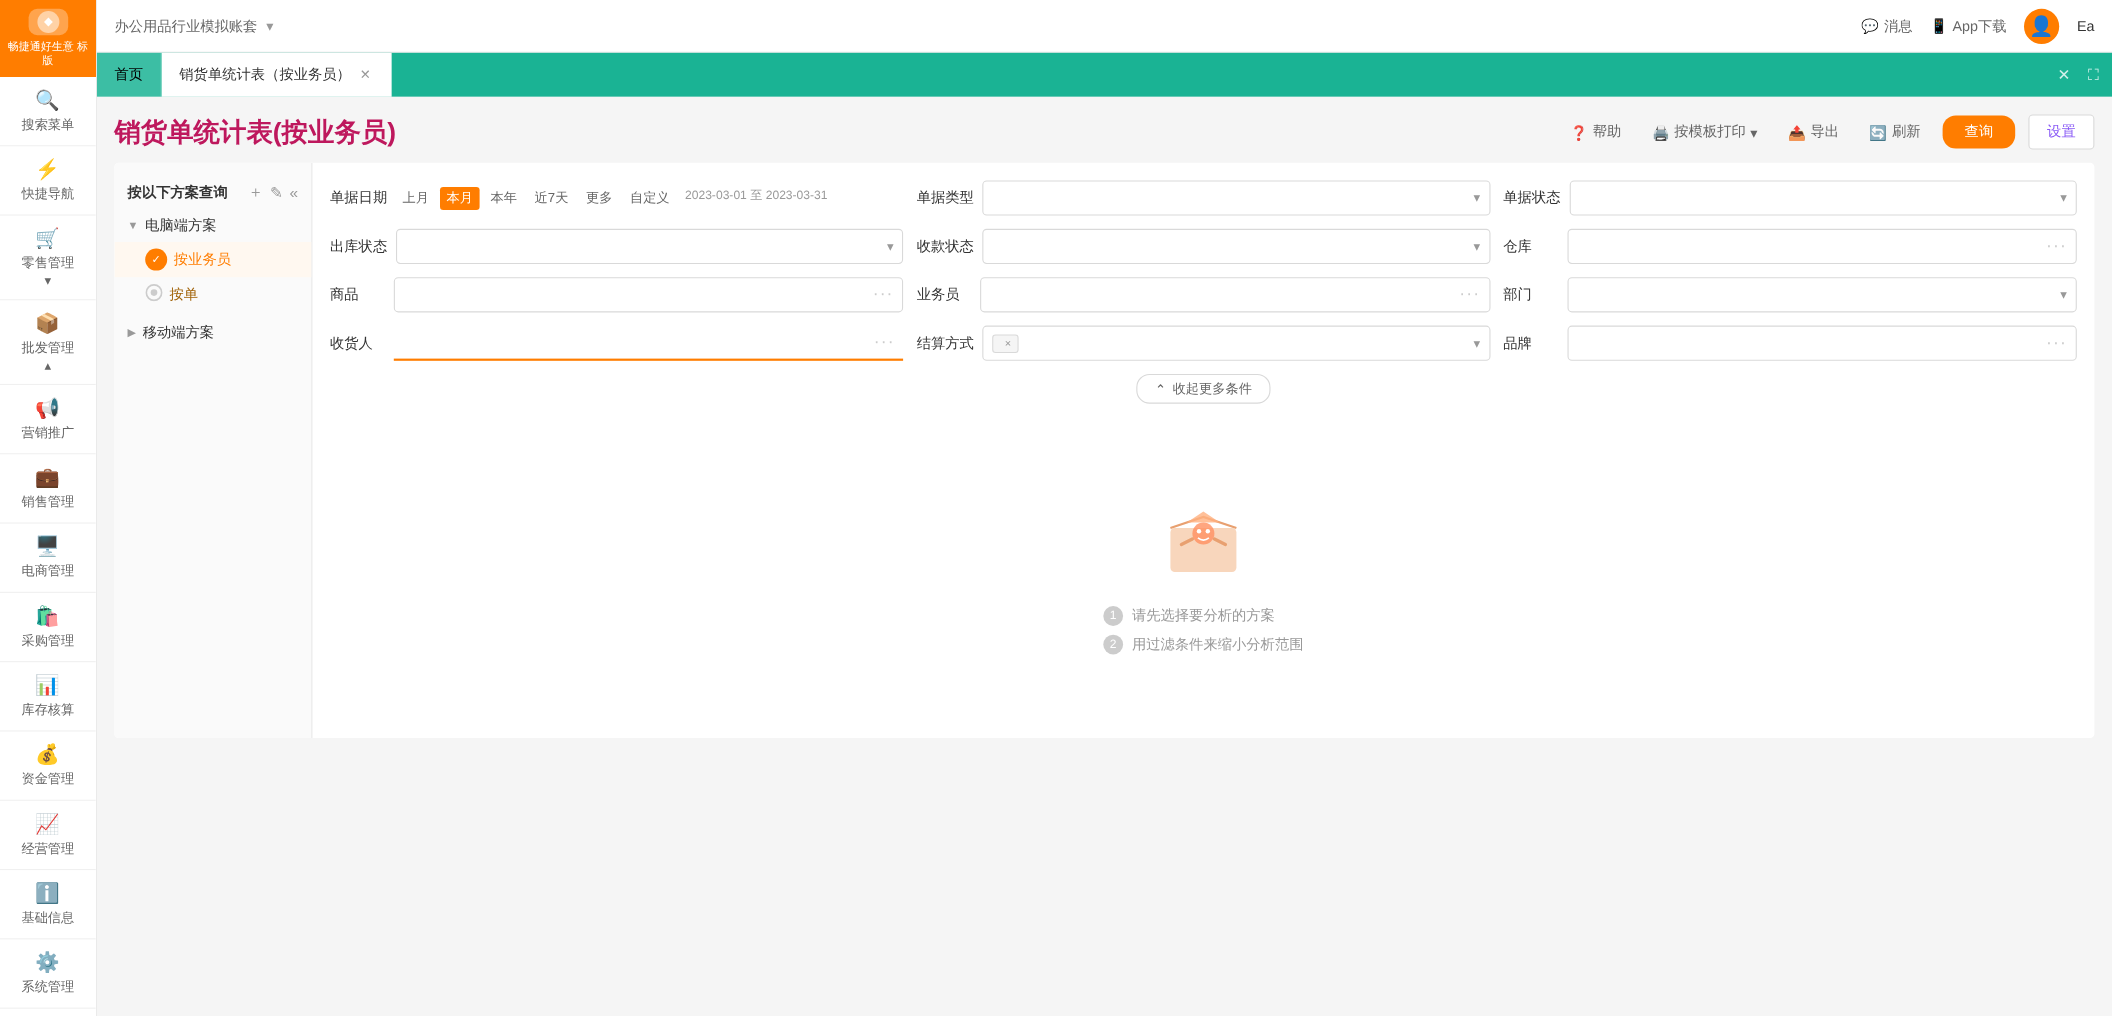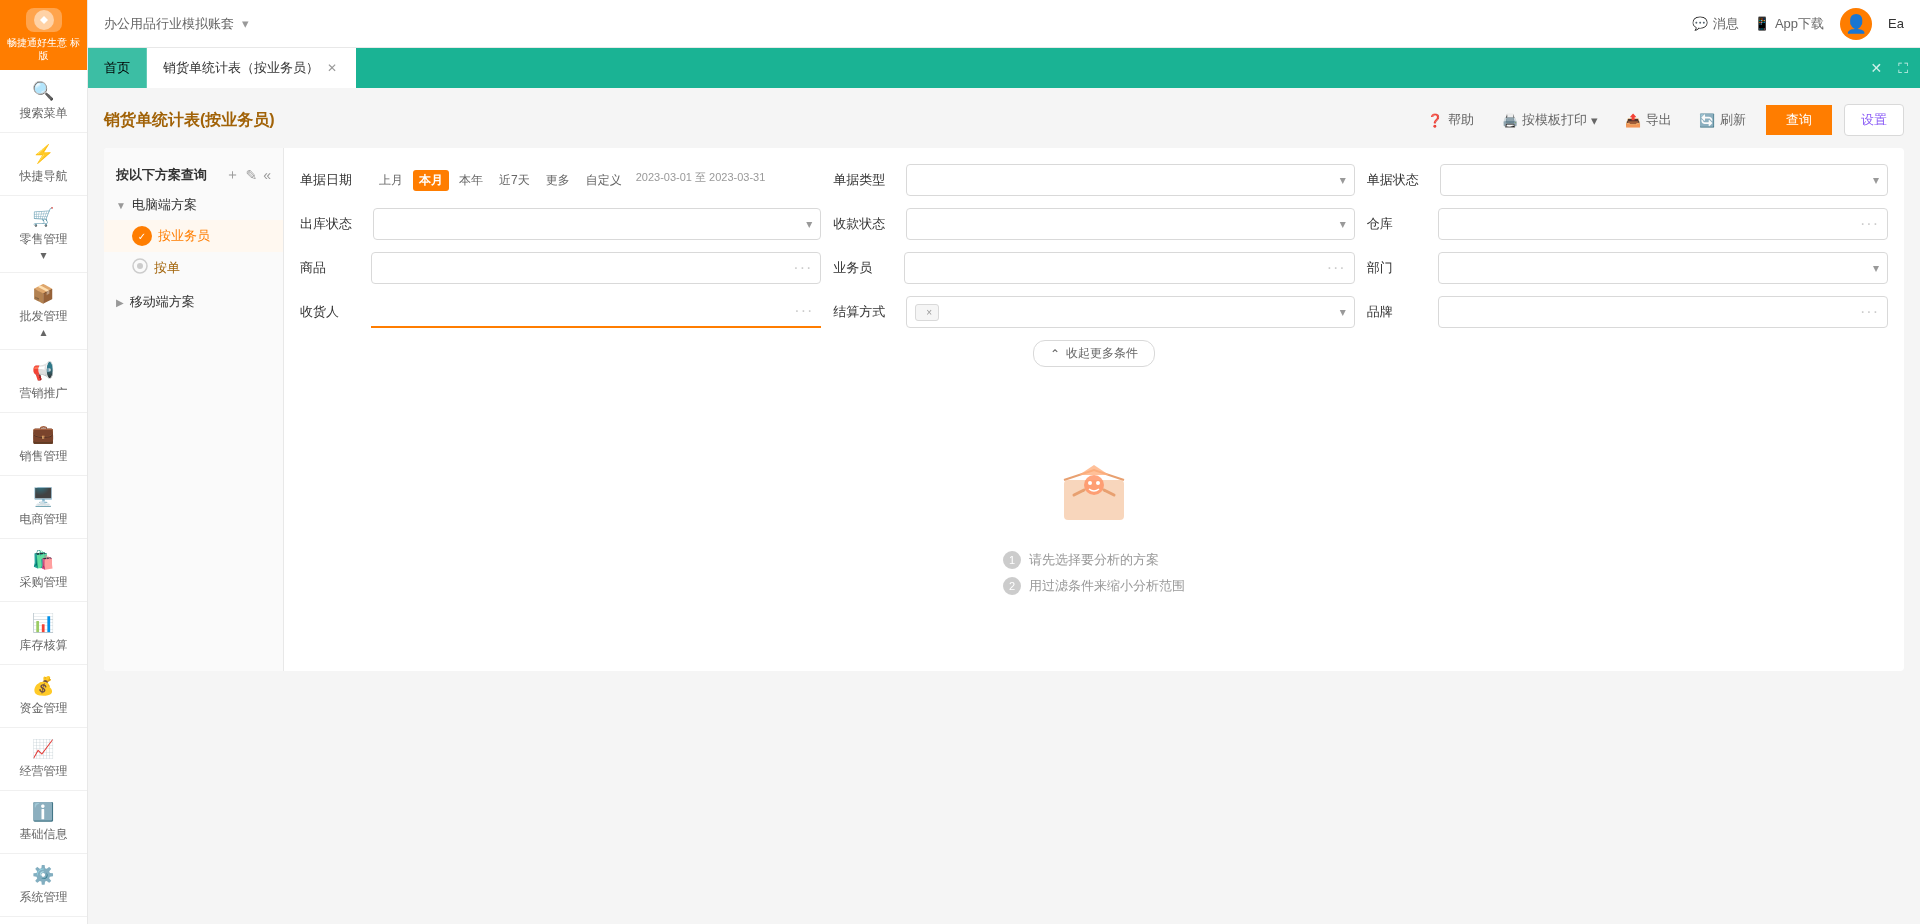--- a/index.html
+++ b/index.html
@@ -158,23 +158,23 @@
     }
 
     
     .page-header {
       display: flex;
       align-items: center;
       justify-content: space-between;
       margin-bottom: 12px;
     }
     .page-title {
-      font-size: 16px;
+      font-size: 24px;
       font-weight: 600;
-      color: #a16207;
+      color: #be185d;
       text-align: center;
     }
     .page-actions {
       display: flex;
       align-items: center;
       gap: 12px;
     }
     .action-btn {
       display: flex;
       align-items: center;
@@ -183,21 +183,21 @@
       font-size: 13px;
       cursor: pointer;
       padding: 4px 8px;
       border-radius: 4px;
     }
     .btn-primary {
       background: #ff7d00;
       color: white;
       border: none;
       padding: 6px 20px;
-      border-radius: 0;
+      border-radius: 12px;
       cursor: pointer;
       font-size: 13px;
     }
     .btn-secondary {
       background: #fff;
       color: #8b5cf6;
       border: 1px solid #d9d9d9;
       padding: 6px 16px;
       border-radius: 4px;
       cursor: pointer;
@@ -287,21 +287,21 @@
     
     .filter-row {
       display: grid;
       grid-template-columns: 1fr 1fr 1fr;
       gap: 12px;
       margin-bottom: 12px;
     }
     .filter-item {
       display: flex;
       align-items: center;
-      gap: 21px;
+      gap: 8px;
     }
     .filter-label {
       font-size: 13px;
       color: #333;
       white-space: nowrap;
       min-width: 50px;
     }
     .filter-control {
       flex: 1;
       display: flex;
@@ -343,21 +343,20 @@
     .date-tab {
       padding: 2px 6px;
       border-radius: 3px;
       font-size: 12px;
       cursor: pointer;
       color: #666;
     }
     .date-tab.active {
       background: #ff7d00;
       color: white;
-      font-weight: bold;
     }
     .date-range-text {
       font-size: 11px;
       color: #999;
       margin-left: 8px;
       white-space: nowrap;
     }
 
     
     .tag-item {

